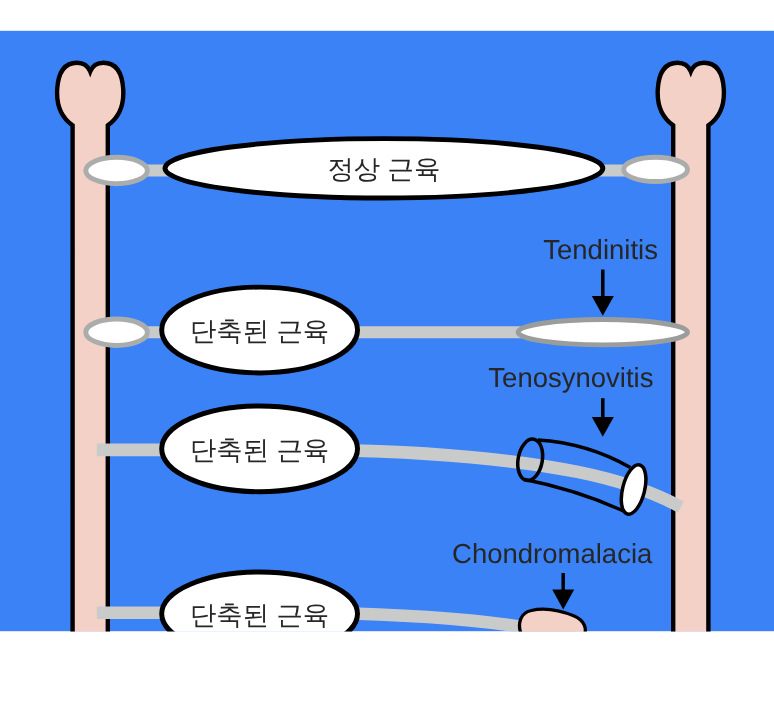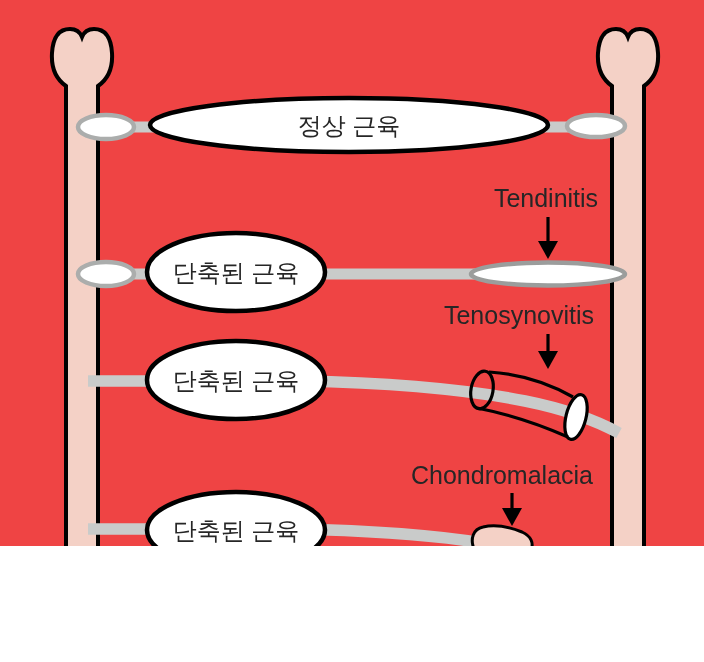--- a/index.html
+++ b/index.html
@@ -1,21 +1,22 @@
 <!DOCTYPE html>
 <html><head>
 <meta charset="utf-8">
 <style>
   html, body { margin: 0; padding: 0; background: #ffffff; }
   .canvas {
     position: relative;
     width: 704px;
     height: 546px;
-    background: #ef4444;
+    background: #3b82f6;
     font-family: "Liberation Sans", "DejaVu Sans", sans-serif;
+    margin-top: 28px;
   }
   svg { display: block; }
   .bone { stroke: #000000; stroke-width: 4; }
   .tendon { fill: none; stroke-linecap: butt; }
   .attach { fill: #ffffff; stroke-width: 4.5; }
   .muscle { fill: #ffffff; stroke: #000000; stroke-width: 4.5; }
   .muscle-label {
     font-size: 24px;
     text-anchor: middle;
     font-family: "Liberation Sans", "DejaVu Sans", sans-serif;

